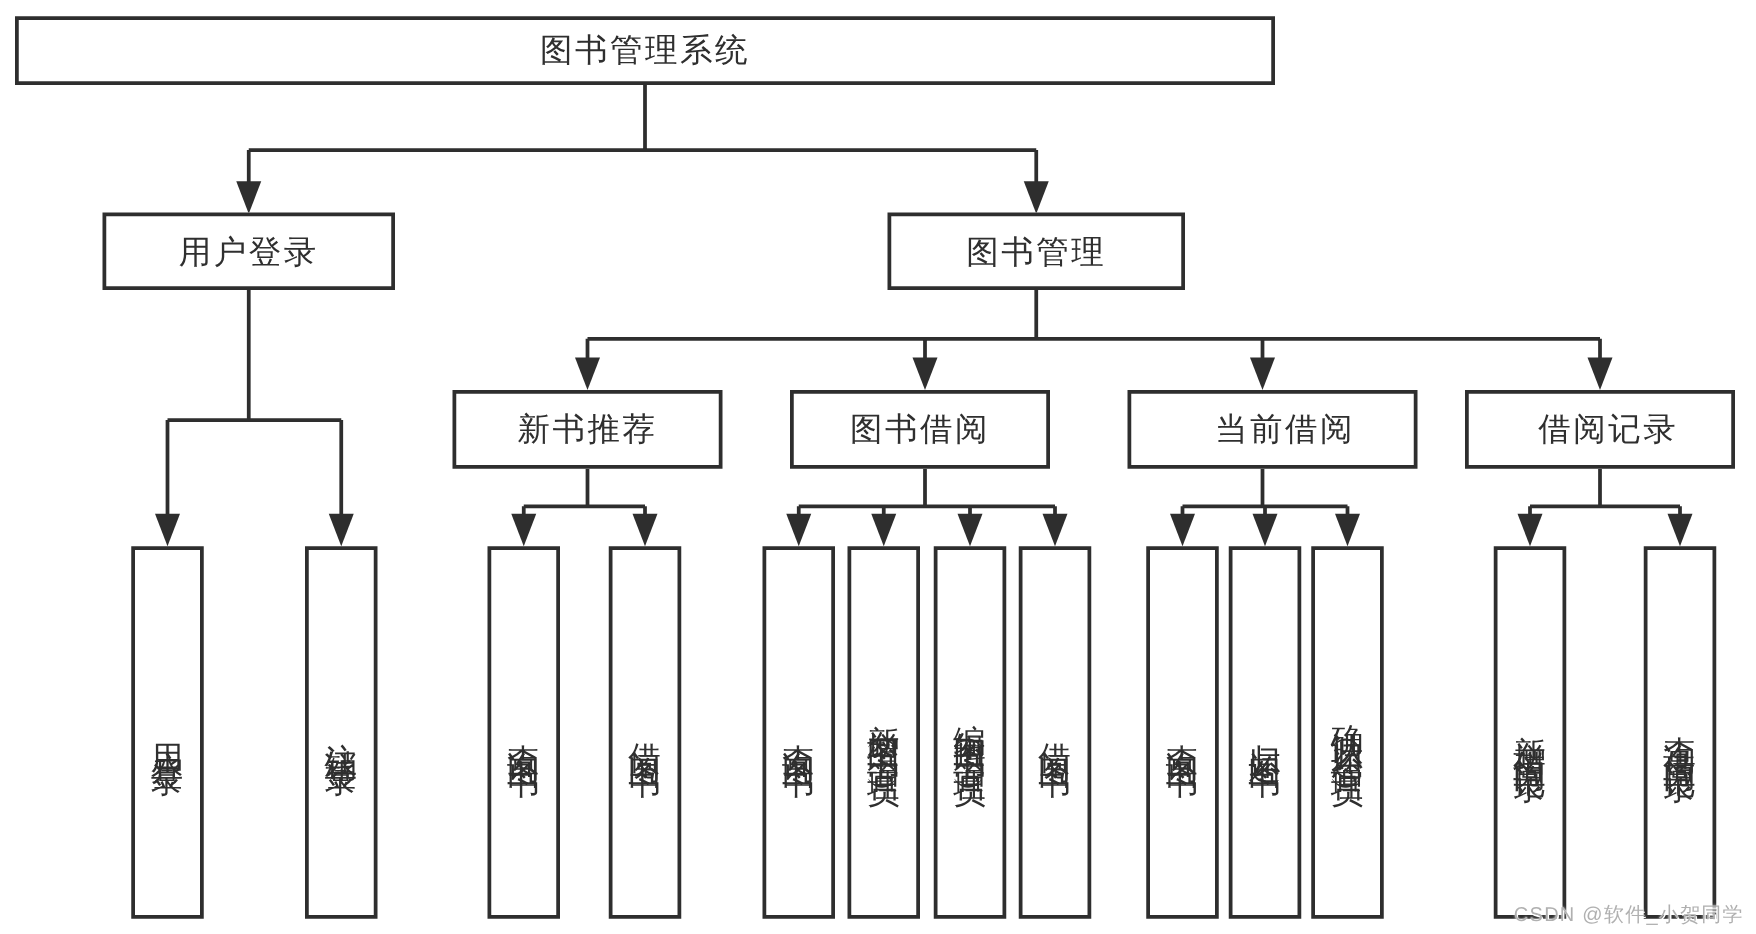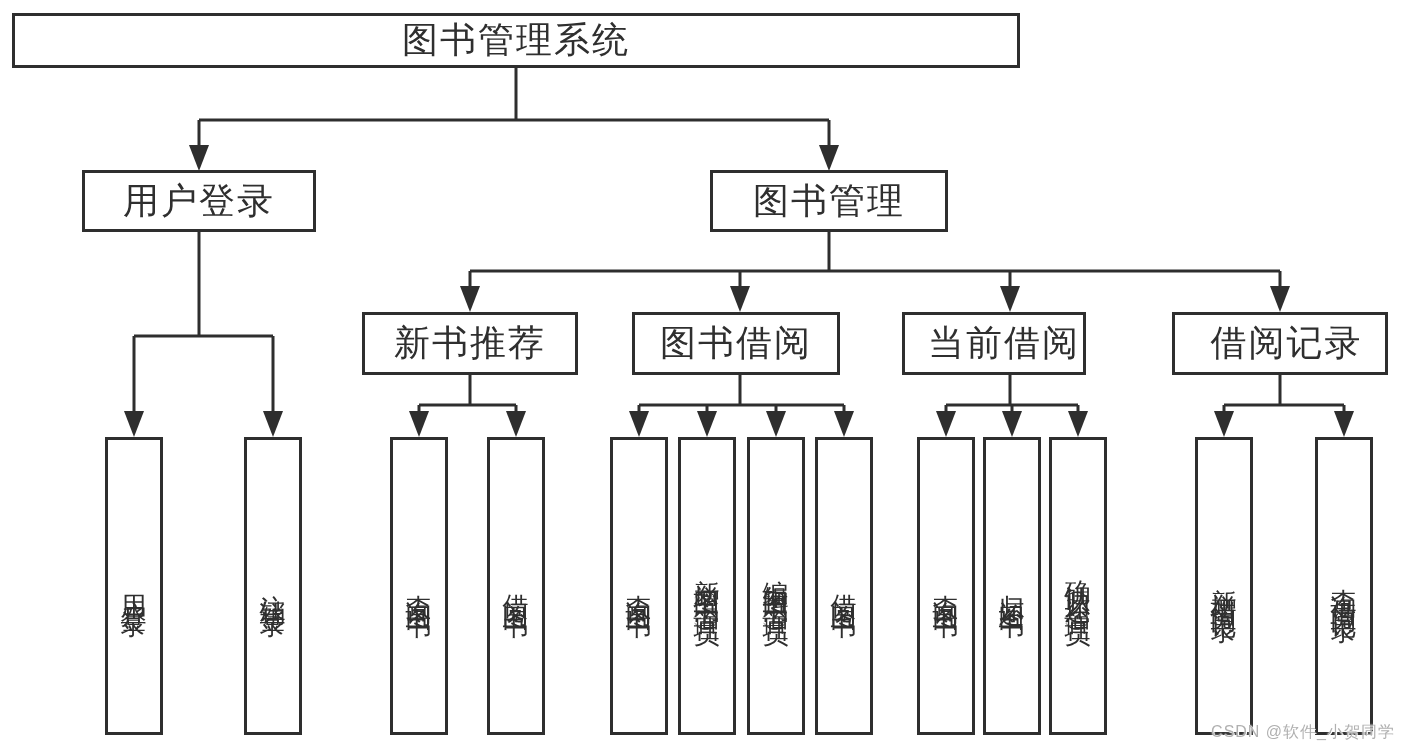--- a/index.html
+++ b/index.html
@@ -16,21 +16,21 @@
   .box {
     position: absolute;
     box-sizing: border-box;
     border: 3px solid #2e2e2e;
     background: #ffffff;
     display: flex;
     align-items: center;
     justify-content: center;
   }
   .box.h {
-    font-size: 36px;
+    font-size: 26px;
     letter-spacing: 2px;
     white-space: nowrap;
   }
   .box.v { }
   .vtext {
     writing-mode: vertical-rl;
     text-orientation: mixed;
     font-size: 26px;
     letter-spacing: 6px;
     line-height: 1;
@@ -86,21 +86,21 @@
     </g>
   </svg>
 
   <div class="box h" style="left:12px; top:13px; width:1008px; height:55px;">图书管理系统</div>
 
   <div class="box h" style="left:82px; top:170px; width:234px; height:62px;">用户登录</div>
   <div class="box h" style="left:710px; top:170px; width:238px; height:62px;">图书管理</div>
 
   <div class="box h" style="left:362px; top:312px; width:216px; height:63px;">新书推荐</div>
   <div class="box h" style="left:632px; top:312px; width:208px; height:63px;">图书借阅</div>
-  <div class="box h" style="left:902px; top:312px; width:184px; height:63px;padding-left:20px;">当前借阅</div>
+  <div class="box h" style="left:902px; top:312px; width:232px; height:63px;padding-left:20px;">当前借阅</div>
   <div class="box h" style="left:1172px; top:312px; width:216px; height:63px;padding-left:13px;">借阅记录</div>
 
   <div class="box v" style="left:105px; top:437px; width:58px; height:298px;">
     <span class="vtext">用户登录</span>
   </div>
   <div class="box v" style="left:244px; top:437px; width:58px; height:298px;">
     <span class="vtext">注销登录</span>
   </div>
 
   <div class="box v" style="left:390px; top:437px; width:58px; height:298px;">

